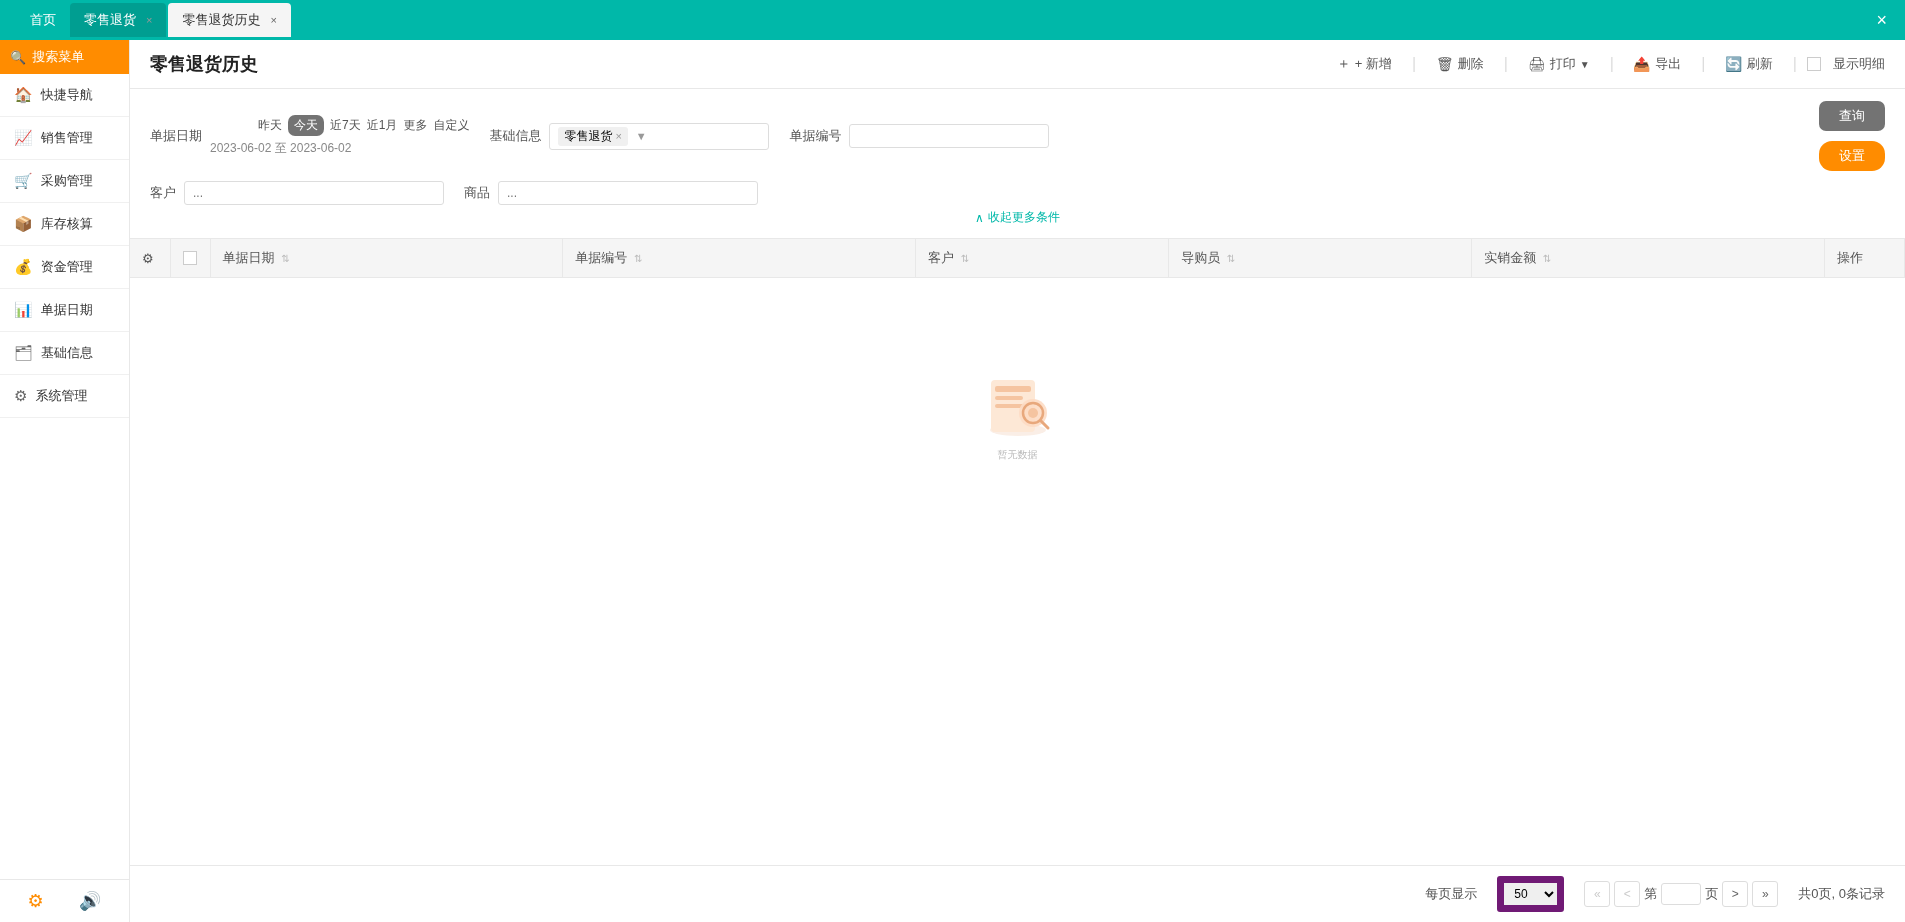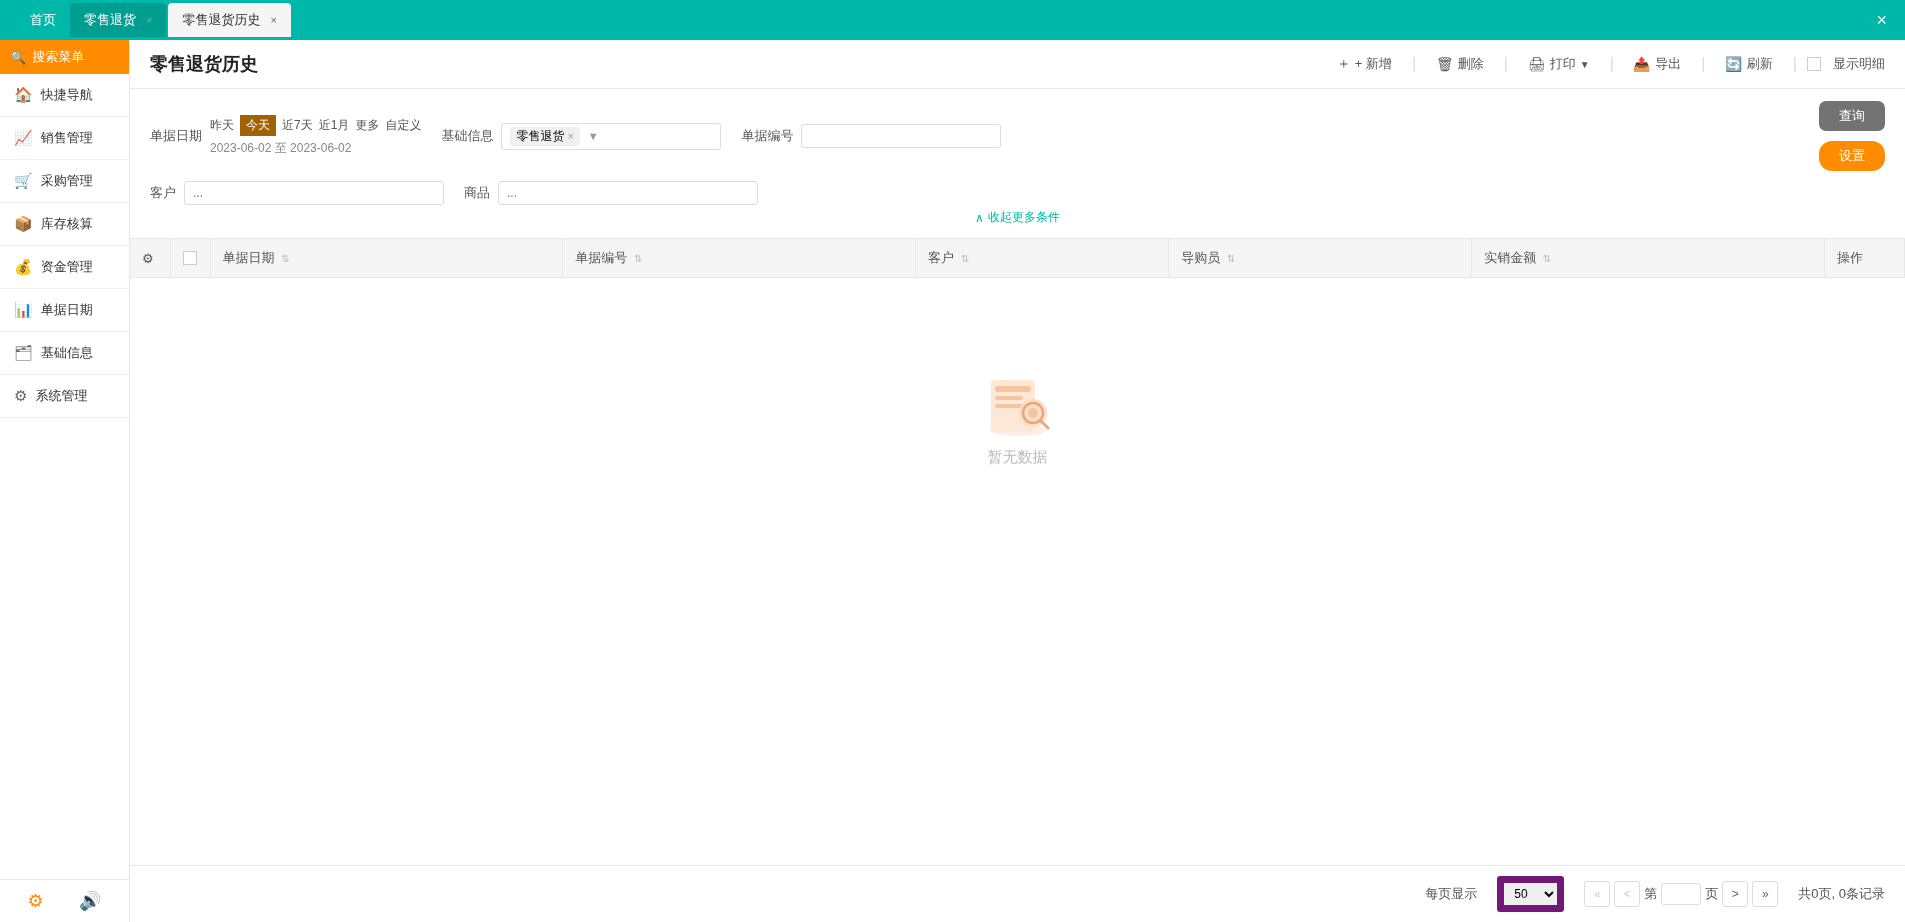--- a/index.html
+++ b/index.html
@@ -62,24 +62,24 @@
     .show-detail-area { display: flex; align-items: center; gap: 12px; font-size: 13px; color: #555; }
     .checkbox-box { width: 14px; height: 14px; border: 1px solid #ccc; background: #fff; cursor: pointer; }
 
     
     .filter-area {
       background: #fff; padding: 12px 20px; border-bottom: 1px solid #e8e8e8; flex-shrink: 0;
     }
     .filter-row { display: flex; align-items: center; gap: 20px; margin-bottom: 10px; flex-wrap: wrap; }
     .filter-field { display: flex; align-items: center; gap: 8px; }
     .filter-label { font-size: 13px; color: #555; white-space: nowrap; }
-    .filter-date-options { display: flex; align-items: center; gap: 6px; }
+    .filter-date-options { display: flex; align-items: center; gap: 6px; margin-left: 48px; }
     .date-opt { font-size: 12px; color: #555; cursor: pointer; }
     .date-opt.active {
-      background: #a16207; color: #fff; border-radius: 0; padding: 2px 6px;
+      background: #737373; color: #fff; border-radius: 7px; padding: 2px 6px;
     }
     .date-range { font-size: 12px; color: #888; margin-top: 2px; }
     .tag-select {
       display: flex; align-items: center; border: 1px solid #ddd; border-radius: 3px;
       padding: 3px 8px; min-width: 180px; font-size: 12px; background: #fff; cursor: pointer;
     }
     .tag-item {
       display: flex; align-items: center; gap: 3px; background: #f0f0f0;
       border-radius: 3px; padding: 1px 6px; font-size: 12px;
     }
@@ -114,21 +114,21 @@
     }
     .data-table th .sort-icon { font-size: 10px; color: #bbb; margin-left: 3px; }
     .th-settings { width: 40px; text-align: center; }
     .th-check { width: 40px; text-align: center; }
     .th-actions { width: 80px; text-align: center; }
     .th-amount { text-align: right; }
 
     
     .empty-state {
       display: flex; flex-direction: column; align-items: center; justify-content: center;
-      padding: 80px 20px; color: #bbb; font-size: 15px;
+      padding: 80px 20px; color: #bbb; font-size: 10px;
     }
 
     
     .pagination-bar {
       display: flex; align-items: center; justify-content: flex-end; gap: 20px;
       padding: 10px 20px; background: #fff; border-top: 1px solid #e8e8e8;
       font-size: 13px; color: #555; flex-shrink: 0;
     }
     .page-size-select {
       border: 7px solid #701a75; border-radius: 3px; padding: 3px 6px; font-size: 12px;

